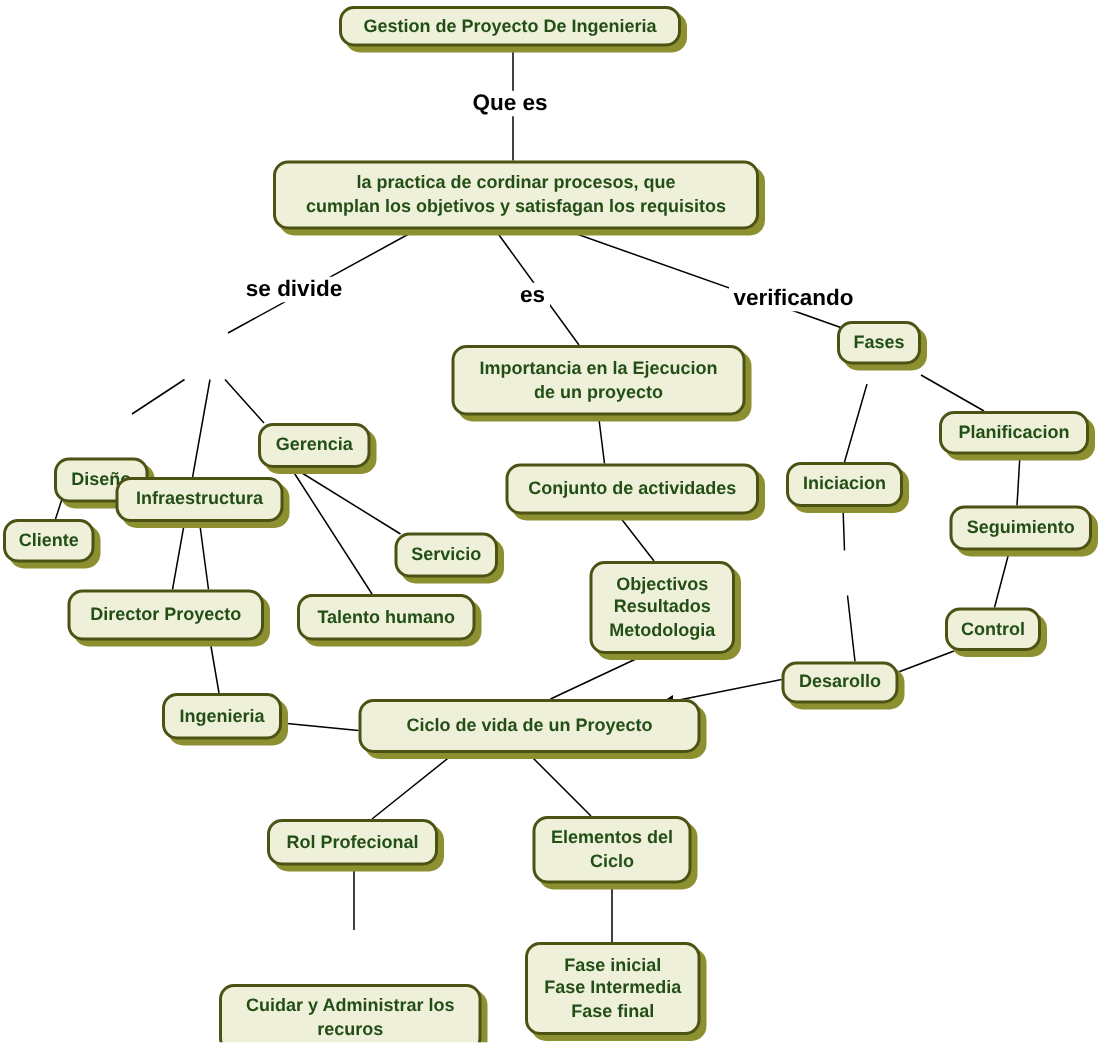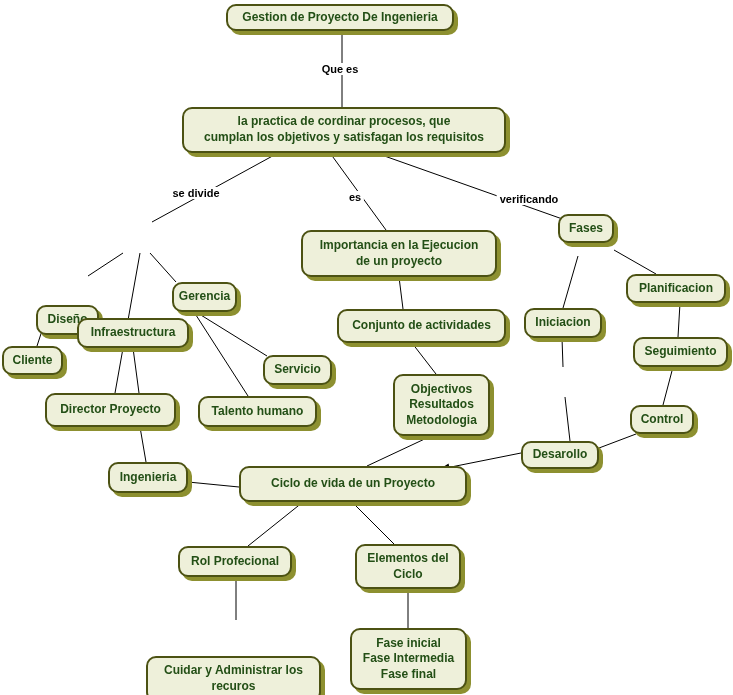--- a/index.html
+++ b/index.html
@@ -32,21 +32,21 @@
     font-weight:bold;font-size:12px;line-height:1.3;
     white-space:pre;
     padding:2px 4px;
     cursor:default;
   }
   .edge-label{
     position:absolute;z-index:3;
     transform:translate(-50%,-50%);
     background:var(--page-bg);
     padding:0 3px;
-    color:#000;font-weight:bold;font-size:11px;
+    color:#000;font-weight:bold;font-size:15px;
     white-space:nowrap;
   }
 </style>
 </head>
 <body>
 
 <div id="canvas">
 
   <svg id="edges" width="733" height="695">
     <defs>
@@ -81,21 +81,21 @@
     <line x1="303" y1="502" x2="248" y2="546"></line>
     <line x1="352" y1="502" x2="394" y2="544"></line>
     <line x1="236" y1="577" x2="236" y2="620"></line>
     <line x1="408" y1="589" x2="408" y2="628"></line>
   </svg>
 
   <div class="node" style="left:226px;top:4px;width:228px;height:27px;">Gestion de Proyecto De Ingenieria</div>
   <div class="node" style="left:182px;top:107px;width:324px;height:46px;">la practica de cordinar procesos, que
 cumplan los objetivos y satisfagan los requisitos</div>
   <div class="node" style="left:36px;top:276px;width:63px;height:30px;margin-top:29px;">Diseño</div>
-  <div class="node" style="left:172px;top:282px;width:65px;height:30px;">Gerencia</div>
+  <div class="node" style="left:172px;top:282px;width:75px;height:30px;">Gerencia</div>
   <div class="node" style="left:77px;top:318px;width:112px;height:30px;">Infraestructura</div>
   <div class="node" style="left:2px;top:346px;width:61px;height:29px;">Cliente</div>
   <div class="node" style="left:45px;top:393px;width:131px;height:34px;">Director Proyecto</div>
   <div class="node" style="left:263px;top:355px;width:69px;height:30px;">Servicio</div>
   <div class="node" style="left:198px;top:396px;width:119px;height:31px;">Talento humano</div>
   <div class="node" style="left:108px;top:462px;width:80px;height:31px;">Ingenieria</div>
   <div class="node" style="left:239px;top:466px;width:228px;height:36px;">Ciclo de vida de un Proyecto</div>
   <div class="node" style="left:301px;top:230px;width:196px;height:47px;">Importancia en la Ejecucion
 de un proyecto</div>
   <div class="node" style="left:337px;top:309px;width:169px;height:34px;">Conjunto de actividades</div>

